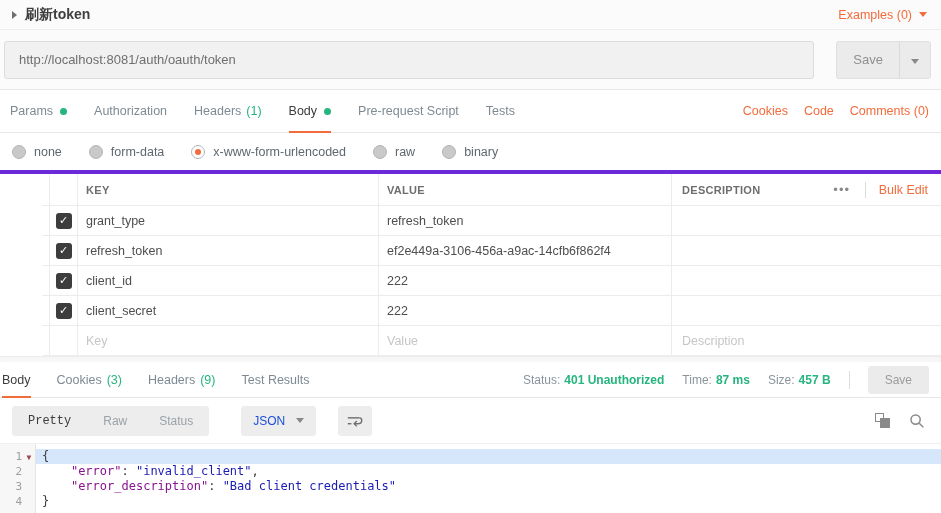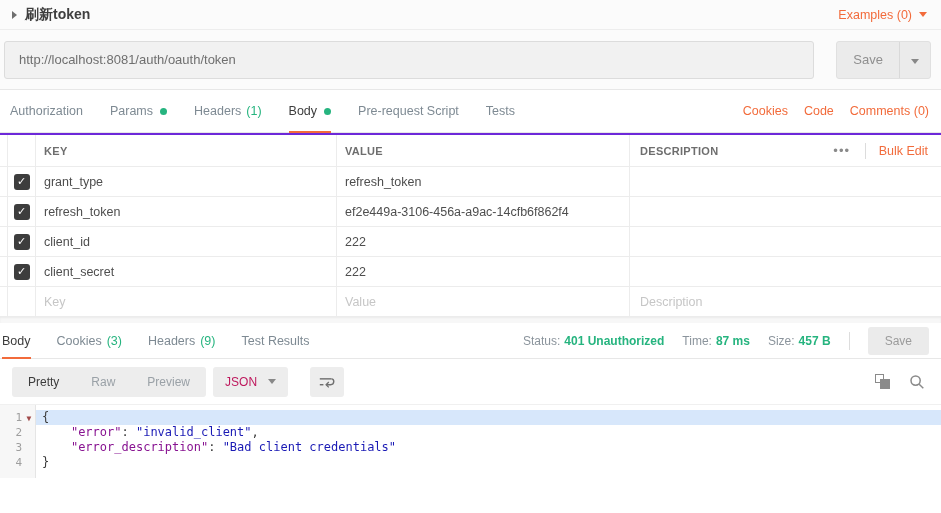--- a/index.html
+++ b/index.html
@@ -41,21 +41,21 @@
 
   
   .modesrow { height:37px; display:flex; align-items:center; gap:27px; padding:0 12px; background:#fff; }
   .mode { display:flex; align-items:center; gap:8px; cursor:pointer; }
   .radio { width:14px; height:14px; border-radius:50%; background:#c9c9c9; border:1px solid #b5b5b5; flex:none; }
   .radio.selected { background:#fff; display:flex; align-items:center; justify-content:center; }
   .radio.selected::after { content:''; width:6px; height:6px; border-radius:50%; background:#F26B3B; }
   .mode-label { font-size:12.5px; color:#5e6870; }
 
   
-  .kv-table { border-top:2px solid #6d28d9; }
+  .kv-table { border-top:4px solid #6d28d9;padding-left:42px; }
   .kv-header { height:32px; display:flex; align-items:center; border-bottom:1px solid #ececec; }
   .kv-row { height:30px; display:flex; align-items:center; border-bottom:1px solid #ececec; font-size:12.5px; color:#4e4e4e; }
   .cell { height:100%; display:flex; align-items:center; }
   .c-sliver { width:8px; border-right:1px solid #ececec; }
   .c-cb { width:28px; justify-content:center; border-right:1px solid #ececec; }
   .c-key { width:301px; padding-left:8px; border-right:1px solid #ececec; }
   .c-value { width:293px; padding-left:8px; border-right:1px solid #ececec; }
   .c-desc { flex:1; padding-left:10px; }
   .hlabel { font-size:11px; font-weight:700; color:#6e6e6e; letter-spacing:.3px; }
   .h-more { width:46px; text-align:center; color:#8a8a8a; font-size:13px; letter-spacing:1px; cursor:pointer; }
@@ -74,22 +74,22 @@
   .status-group { margin-left:auto; display:flex; align-items:center; gap:18px; font-size:12px; }
   .stat .lbl { color:#8b949c; }
   .stat .val { color:#26B47F; font-weight:700; margin-left:4px;text-align:center; }
   .vdiv { width:1px; height:18px; background:#ddd; }
   .resp-btn { background:#ebebeb; color:#9b9b9b; font-size:12px; padding:7px 17px; border-radius:3px; cursor:pointer; }
 
   
   .toolbar { height:46px; display:flex; align-items:center; padding:0 16px 0 12px; border-bottom:1px solid #f0f0f0; }
   .seg-group { display:flex; background:#ededed; border-radius:3px; overflow:hidden; }
   .seg { padding:8px 16px; font-size:12px; color:#9aa1a7; cursor:pointer; }
-  .seg.active { color:#3c3c3c; }
-  .json-btn { margin-left:7px; background:#ededed; border-radius:3px; padding:8px 12px; display:flex; align-items:center; gap:11px; font-size:12px; color:#be185d; cursor:pointer; }
+  .seg.active { color:#3c3c3c;font-family:Liberation Mono, monospace; }
+  .json-btn { margin-left:32px; background:#ededed; border-radius:3px; padding:8px 12px; display:flex; align-items:center; gap:11px; font-size:12px; color:#1d4ed8; cursor:pointer; }
   .wrap-btn { margin-left:22px; background:#ededed; border-radius:3px; width:34px; height:30px; display:flex; align-items:center; justify-content:center; cursor:pointer; }
   .toolbar-right { margin-left:auto; display:flex; align-items:center; gap:19px; }
   .copy-icon { position:relative; width:15px; height:15px; cursor:pointer; }
   .copy-icon .back { position:absolute; left:0; top:0; width:9px; height:9px; border:1.5px solid #8a8a8a; background:#fff; }
   .copy-icon .front { position:absolute; right:0; bottom:0; width:10px; height:10px; background:#8a8a8a; }
 
   
   .code { position:relative; height:73px; font-family:"DejaVu Sans Mono", monospace; font-size:12px; }
   .code::before { content:''; position:absolute; left:0; top:0; bottom:0; width:35px; background:#f7f7f7; border-right:1px solid #e5e5e5; }
   .code-lines { position:relative; padding-top:5px; }
@@ -127,25 +127,25 @@
     <div class="save-btn">
       <span class="lbl">Save</span>
       <span class="bdiv"></span>
       <span class="car"><span class="caret"></span></span>
     </div>
   </div>
 
   <div class="tabsrow">
     <div style="display:flex;height:100%;">
         <div class="tab">
-          <span>Authorization</span>
-        </div>
-        <div class="tab">
           <span>Params</span>
           <span class="green-dot"></span>
+        </div>
+        <div class="tab">
+          <span>Authorization</span>
         </div>
         <div class="tab">
           <span>Headers</span>
           <span class="tab-count">(1)</span>
         </div>
         <div class="tab active">
           <span>Body</span>
           <span class="green-dot"></span>
         </div>
         <div class="tab">
@@ -155,20 +155,42 @@
           <span>Tests</span>
         </div>
       </div>
     <div class="quick-links">
       <span class="qlink">Cookies</span>
       <span class="qlink">Code</span>
       <span class="qlink">Comments (0)</span>
     </div>
   </div>
 
+  <div class="modesrow">
+      <div class="mode">
+        <span class="radio"></span>
+        <span class="mode-label">none</span>
+      </div>
+      <div class="mode">
+        <span class="radio"></span>
+        <span class="mode-label">form-data</span>
+      </div>
+      <div class="mode">
+        <span class="radio selected"></span>
+        <span class="mode-label">x-www-form-urlencoded</span>
+      </div>
+      <div class="mode">
+        <span class="radio"></span>
+        <span class="mode-label">raw</span>
+      </div>
+      <div class="mode">
+        <span class="radio"></span>
+        <span class="mode-label">binary</span>
+      </div>
+    </div>
 
   <div class="kv-table">
     <div class="kv-header">
       <div class="cell c-sliver"></div>
       <div class="cell c-cb"></div>
       <div class="cell c-key hlabel">KEY</div>
       <div class="cell c-value hlabel">VALUE</div>
       <div class="cell c-desc hlabel">DESCRIPTION</div>
       <div class="h-more">•••</div>
       <div class="h-div"></div>
@@ -252,21 +274,21 @@
       </span>
       <span class="vdiv"></span>
       <span class="resp-btn">Save</span>
     </div>
   </div>
 
   <div class="toolbar">
     <div class="seg-group">
         <div class="seg active">Pretty</div>
         <div class="seg">Raw</div>
-        <div class="seg">Preview</div>
+        <div class="seg">Status</div>
       </div>
     <div class="json-btn">
       <span>JSON</span>
       <span class="caret"></span>
     </div>
     <div class="wrap-btn">
       <svg width="18" height="14" viewBox="0 0 20 14">
         <path d="M2 3.5 H15" stroke="#6f6f6f" stroke-width="1.6" fill="none"></path>
         <path d="M15 3.5 C18.5 3.5 18.5 10 14 10 H9.5" stroke="#6f6f6f" stroke-width="1.6" fill="none"></path>
         <path d="M2 10 H6" stroke="#6f6f6f" stroke-width="1.6" fill="none"></path>

